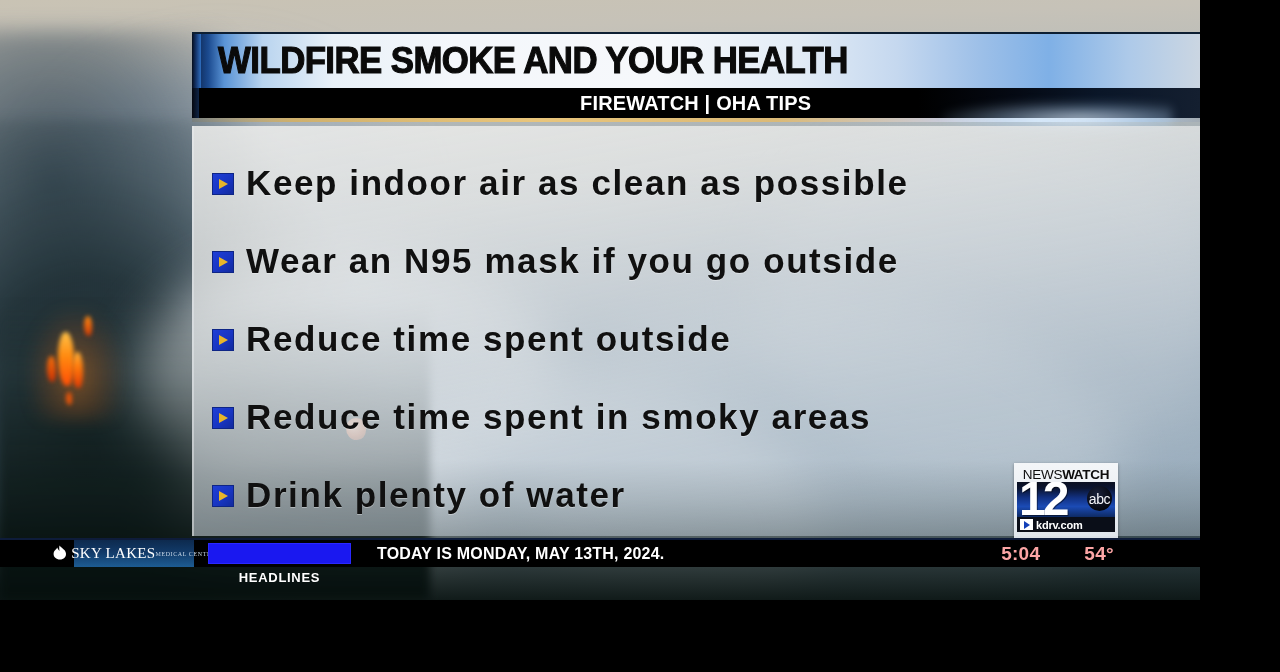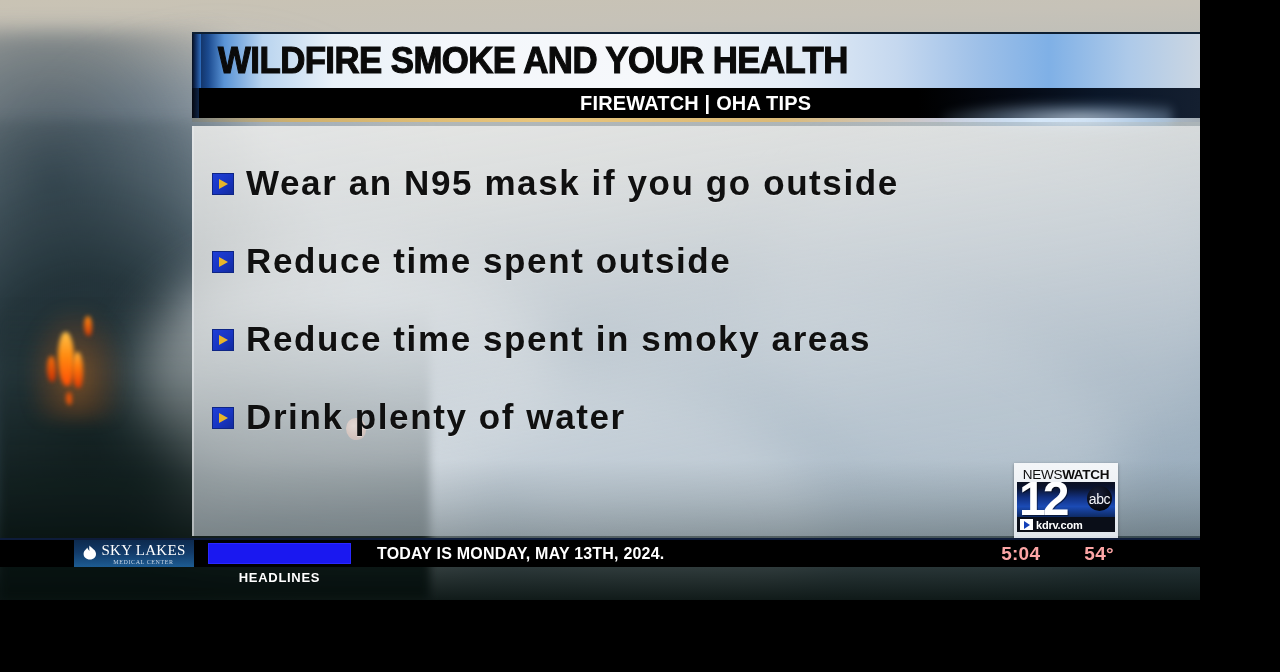--- a/index.html
+++ b/index.html
@@ -351,21 +351,21 @@
     width:120px; height:100%;
     margin-left:74px;
     background:linear-gradient(180deg,#0d2a4e 0%,#123a68 45%,#1d5c93 100%);
     display:flex; align-items:center; justify-content:center; gap:4px;
   }
   .ticker-logo-mark {
     width:15px; height:17px;
     position:relative;
   }
   .ticker-logo-text {
-    display:flex; flex-direction:column; align-items:center; line-height:1;
+    display:flex; align-items:center; line-height:1;
   }
   .logo-primary {
     color:#ffffff;
     font-family:"Liberation Serif", serif;
     font-size:15px;
     letter-spacing:.3px;
     white-space:nowrap;
   }
   .logo-secondary {
     color:#c8d8e8;
@@ -449,20 +449,28 @@
       </div>
       <div class="banner-sub">
         <div class="banner-sub-text">FIREWATCH | OHA TIPS</div>
       </div>
       <div class="banner-underline"></div>
       <div class="banner-glow"></div>
     </div>
 
     <div id="tips-panel">
 
+      <div class="tip-row">
+        <div class="bullet">
+          <svg width="11" height="12" viewBox="0 0 11 12" aria-hidden="true">
+            <polygon points="1,1 10,6 1,11" fill="#e8b52a"></polygon>
+          </svg>
+        </div>
+        <div class="tip-text">Keep indoor air as clean as possible</div>
+      </div>
 
       <div class="tip-row">
         <div class="bullet">
           <svg width="11" height="12" viewBox="0 0 11 12" aria-hidden="true">
             <polygon points="1,1 10,6 1,11" fill="#e8b52a"></polygon>
           </svg>
         </div>
         <div class="tip-text">Wear an N95 mask if you go outside</div>
       </div>
 

